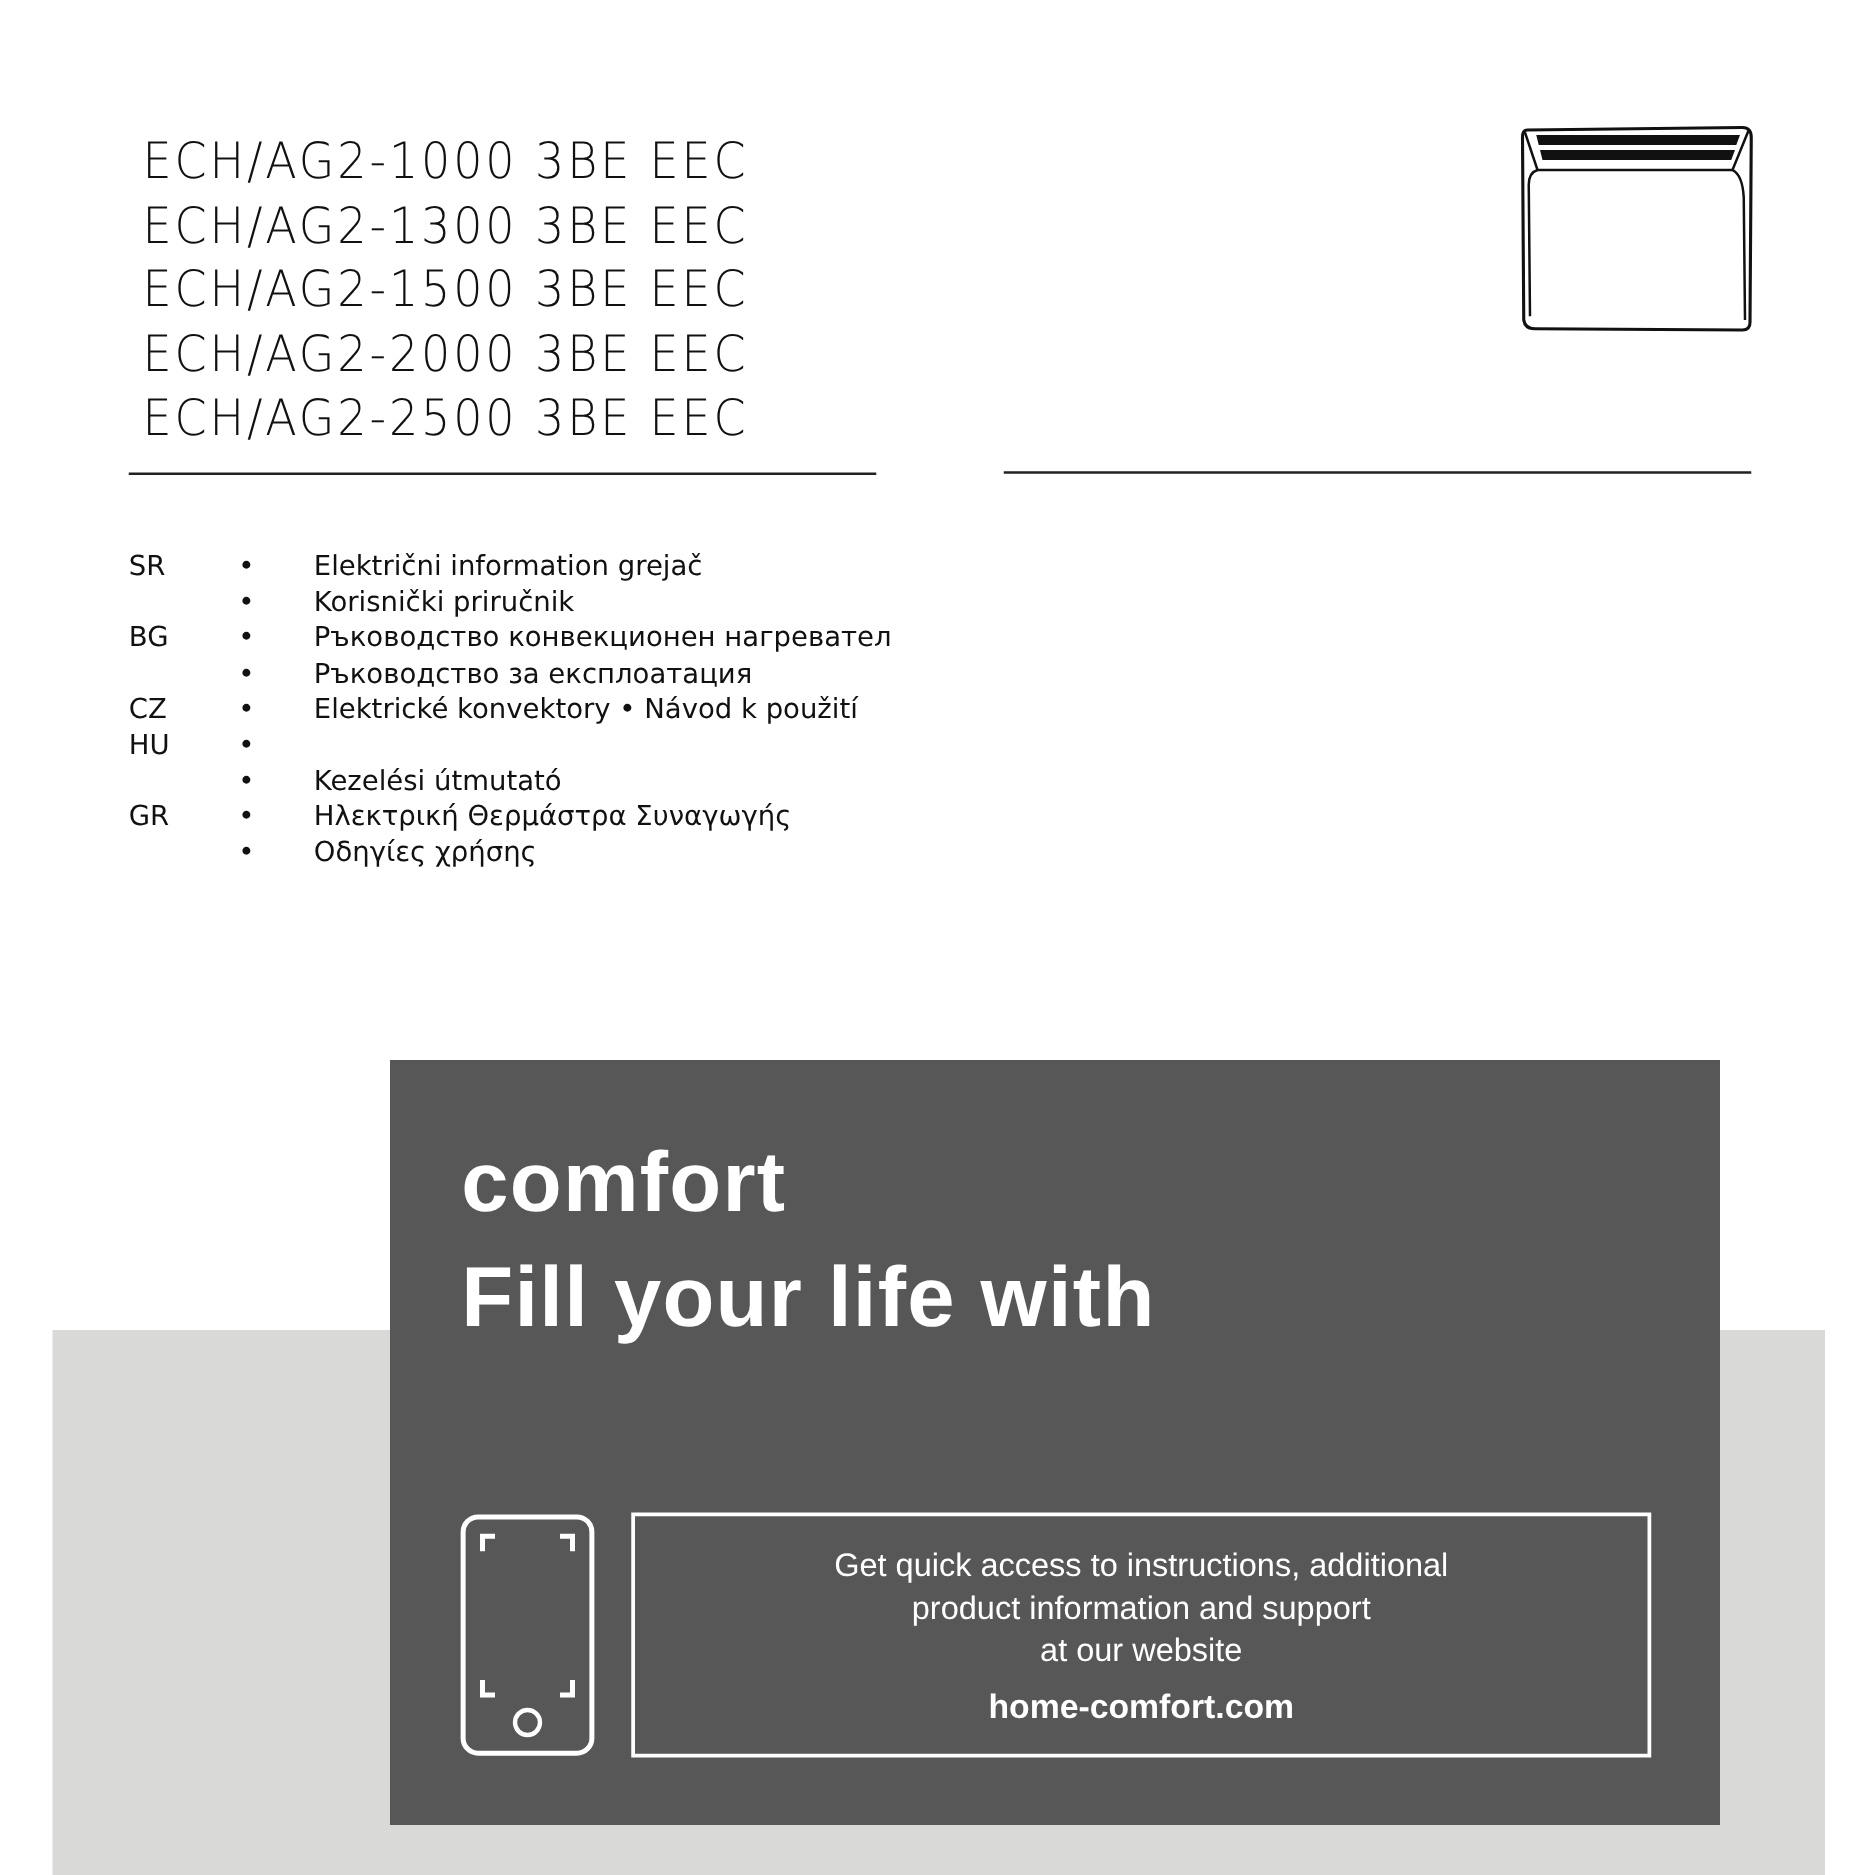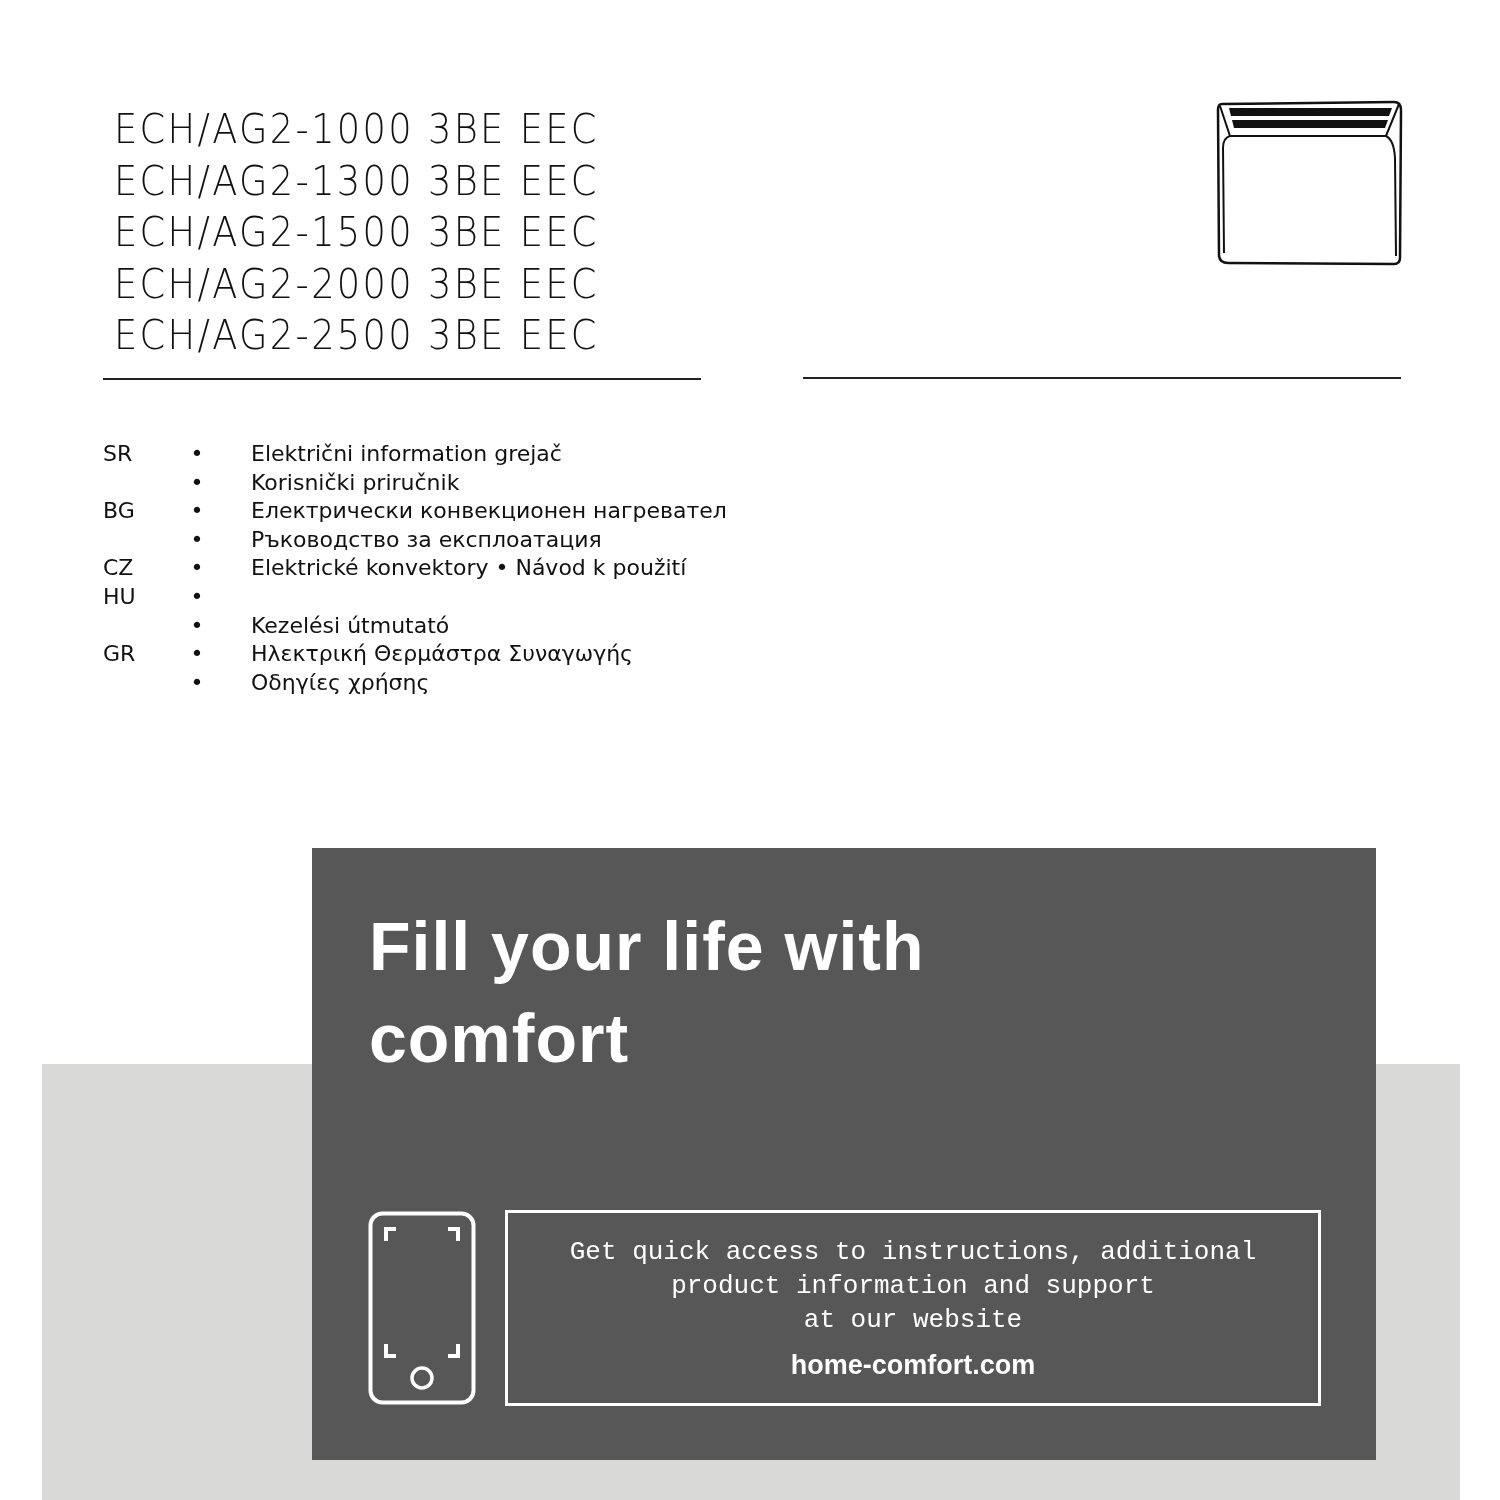--- a/index.html
+++ b/index.html
@@ -16,21 +16,21 @@
   .lrow{display:flex;font-size:22px;line-height:28.6px;height:28.6px;color:#111;white-space:nowrap;gap:46px;}
   .lcode{width:40px;}
   .lbul{width:16px;text-align:center;}
   .band{position:absolute;left:42px;top:1064px;width:1418px;height:436px;background:#d9d9d8;}
   .panel{position:absolute;left:312px;top:848px;width:1064px;height:612px;background:#575757;}
   .slogan{position:absolute;left:57px;top:52px;color:#fff;font-weight:bold;font-size:68px;line-height:92px;
           font-family:"Liberation Sans",sans-serif;letter-spacing:1px;}
   .phone{position:absolute;left:56px;top:363px;width:108px;height:194px;}
   .infobox{position:absolute;left:193px;top:362px;width:810px;height:190px;border:3px solid #fff;
            display:flex;flex-direction:column;align-items:center;justify-content:center;color:#fff;text-align:center;}
-  .infobox .t{font-size:26px;line-height:34px;font-family:Liberation Mono, monospace;}
+  .infobox .t{font-size:26px;line-height:34px;font-family:Liberation Sans, sans-serif;}
   .infobox .w{font-size:27px;line-height:34px;font-weight:bold;font-family:"Liberation Sans",sans-serif;margin-top:11px;}
 </style>
 </head>
 <body>
 
 <ul class="models">
   <li>ECH/AG2-1000 3BE EEC</li>
   <li>ECH/AG2-1300 3BE EEC</li>
   <li>ECH/AG2-1500 3BE EEC</li>
   <li>ECH/AG2-2000 3BE EEC</li>
@@ -56,21 +56,21 @@
     <span>Električni information grejač</span>
   </div>
   <div class="lrow">
     <span class="lcode"></span>
     <span class="lbul">•</span>
     <span>Korisnički priručnik</span>
   </div>
   <div class="lrow">
     <span class="lcode">BG</span>
     <span class="lbul">•</span>
-    <span>Електрически конвекционен нагревател</span>
+    <span>Ръководство конвекционен нагревател</span>
   </div>
   <div class="lrow">
     <span class="lcode"></span>
     <span class="lbul">•</span>
     <span>Ръководство за експлоатация</span>
   </div>
   <div class="lrow">
     <span class="lcode">CZ</span>
     <span class="lbul">•</span>
     <span>Elektrické konvektory • Návod k použití</span>
@@ -93,22 +93,22 @@
     <span class="lcode"></span>
     <span class="lbul">•</span>
     <span>Οδηγίες χρήσης</span>
   </div>
 </div>
 
 <div class="band"></div>
 
 <div class="panel">
   <div class="slogan">
+    <div>comfort</div>
     <div>Fill your life with</div>
-    <div>comfort</div>
   </div>
 
   <svg class="phone" viewBox="0 0 108 194">
     <rect x="2.5" y="2.5" width="103" height="189" rx="12" fill="none" stroke="#fff" stroke-width="4"></rect>
     <path d="M18 30 V18 H28" fill="none" stroke="#fff" stroke-width="4"></path>
     <path d="M80 18 H90 V30" fill="none" stroke="#fff" stroke-width="4"></path>
     <path d="M18 133 V145 H28" fill="none" stroke="#fff" stroke-width="4"></path>
     <path d="M80 145 H90 V133" fill="none" stroke="#fff" stroke-width="4"></path>
     <circle cx="54" cy="167" r="10" fill="none" stroke="#fff" stroke-width="3.5"></circle>
   </svg>

